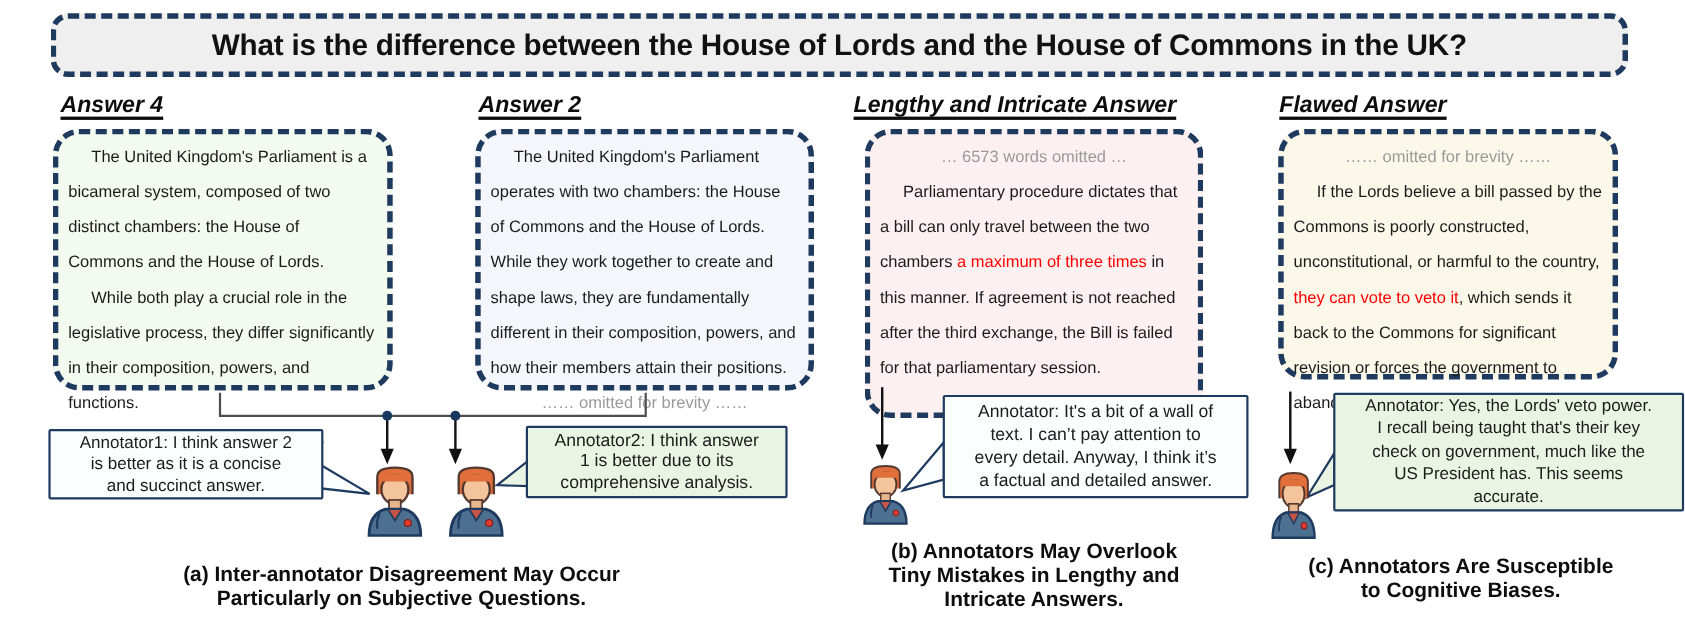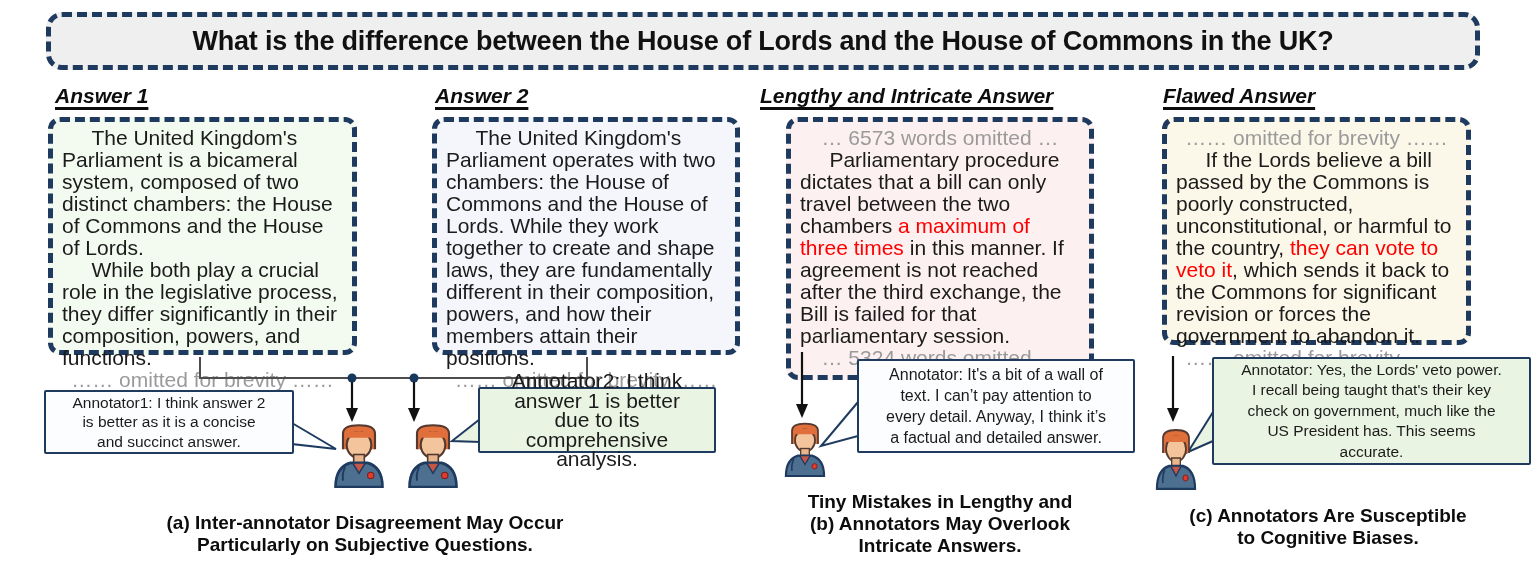--- a/index.html
+++ b/index.html
@@ -12,44 +12,44 @@
     position:absolute;left:46px;top:12px;width:1424px;height:48px;
     background:#efefef;border:5px dashed #1f3a5f;border-radius:16px;
     display:flex;align-items:center;justify-content:center;
   }
   .banner span{font-size:27px;font-weight:bold;color:#111;letter-spacing:-0.2px;}
   
   .col-title{
     position:absolute;top:84px;font-size:21px;font-weight:bold;font-style:italic;
     text-decoration:underline;text-decoration-thickness:2.5px;text-underline-offset:4px;color:#0d0d0d;
   }
-  .t-a1{left:55px;} .t-a2{left:435px;} .t-b{left:760px;} .t-c{left:1163px;}
+  .t-a1{left:55px;} .t-a2{left:435px;} .t-b{left:776px;} .t-c{left:1163px;}
   
   .dashbox{
-    position:absolute;border:5px dashed #1f3a5f;border-radius:12px;
-    font-size:21px;line-height:22px;padding:5px 9px 0 9px;box-sizing:border-box;
+    position:absolute;border:5px dashed #1f3a5f;border-radius:24px;
+    font-size:15px;line-height:32px;padding:5px 9px 0 9px;box-sizing:border-box;
   }
   .box-a1{left:48px;top:117px;width:309px;height:238px;background:#f3faef;}
   .box-a2{left:432px;top:117px;width:308px;height:238px;background:#f4f6fb;}
   .box-b {left:786px;top:117px;width:308px;height:263px;background:#fcf0f0;}
   .box-c {left:1162px;top:117px;width:309px;height:228px;background:#fbf7e9;}
   .dashbox p{margin:0;}
   .indent{text-indent:1.4em;}
   .omitted{color:#9a9a9a;text-align:center;}
   .red{color:#fe0000;}
   
   .bubble{
     position:absolute;border:2.5px solid #1f3a5f;border-radius:2px;
     display:flex;align-items:center;justify-content:center;text-align:center;
     box-sizing:border-box;padding:2px 24px;
   }
   .bubble-blue{background:#fbfdff;}
   .bubble-green{background:#eaf4e2;}
   .bub-1{left:44px;top:390px;width:250px;height:64px;font-size:15.5px;line-height:19.5px;}
-  .bub-2{left:478px;top:387px;width:238px;height:66px;font-size:21px;line-height:19.5px;}
+  .bub-2{left:478px;top:387px;width:238px;height:66px;font-size:16px;line-height:19.5px;}
   .bub-b{left:857px;top:359px;width:278px;height:94px;font-size:16px;line-height:21px;}
   .bub-c{left:1212px;top:357px;width:319px;height:108px;font-size:15.5px;line-height:20.5px;}
   
   .caption{position:absolute;text-align:center;font-weight:bold;font-size:19px;line-height:22px;color:#0d0d0d;}
   .cap-a{left:65px;top:512px;width:600px;}
   .cap-b{left:790px;top:491px;width:300px;}
   .cap-c{left:1167px;top:505px;width:322px;}
   
   .avatar{position:absolute;}
   .av-1{left:327px;top:421px;width:64px;height:67px;}
@@ -61,21 +61,21 @@
 </style>
 </head>
 <body>
 
 <div class="canvas">
 
   <div class="banner">
     <span>What is the difference between the House of Lords and the House of Commons in the UK?</span>
   </div>
 
-  <div class="col-title t-a1">Answer 1</div>
+  <div class="col-title t-a1">Answer 4</div>
   <div class="col-title t-a2">Answer 2</div>
   <div class="col-title t-b">Lengthy and Intricate Answer</div>
   <div class="col-title t-c">Flawed Answer</div>
 
   <div class="dashbox box-a1">
     <p class="indent">The United Kingdom's Parliament is a bicameral system, composed of two distinct chambers: the House of Commons and the House of Lords.</p>
     <p class="indent">While both play a crucial role in the legislative process, they differ significantly in their composition, powers, and functions.</p>
     <p class="omitted">…… omitted for brevity ……</p>
   </div>
 
@@ -170,22 +170,22 @@
   </div>
   <div class="bubble bubble-green bub-c">
     <span>Annotator: Yes, the Lords' veto power. I recall being taught that's their key check on government, much like the US President has. This seems accurate.</span>
   </div>
 
   <div class="caption cap-a">
     <div>(a) Inter-annotator Disagreement May Occur</div>
     <div>Particularly on Subjective Questions.</div>
   </div>
   <div class="caption cap-b">
+    <div>(b) Annotators May Overlook</div>
     <div>Tiny Mistakes in Lengthy and</div>
-    <div>(b) Annotators May Overlook</div>
     <div>Intricate Answers.</div>
   </div>
   <div class="caption cap-c">
     <div>(c) Annotators Are Susceptible</div>
     <div>to Cognitive Biases.</div>
   </div>
 
 </div>
 
 </body></html>

